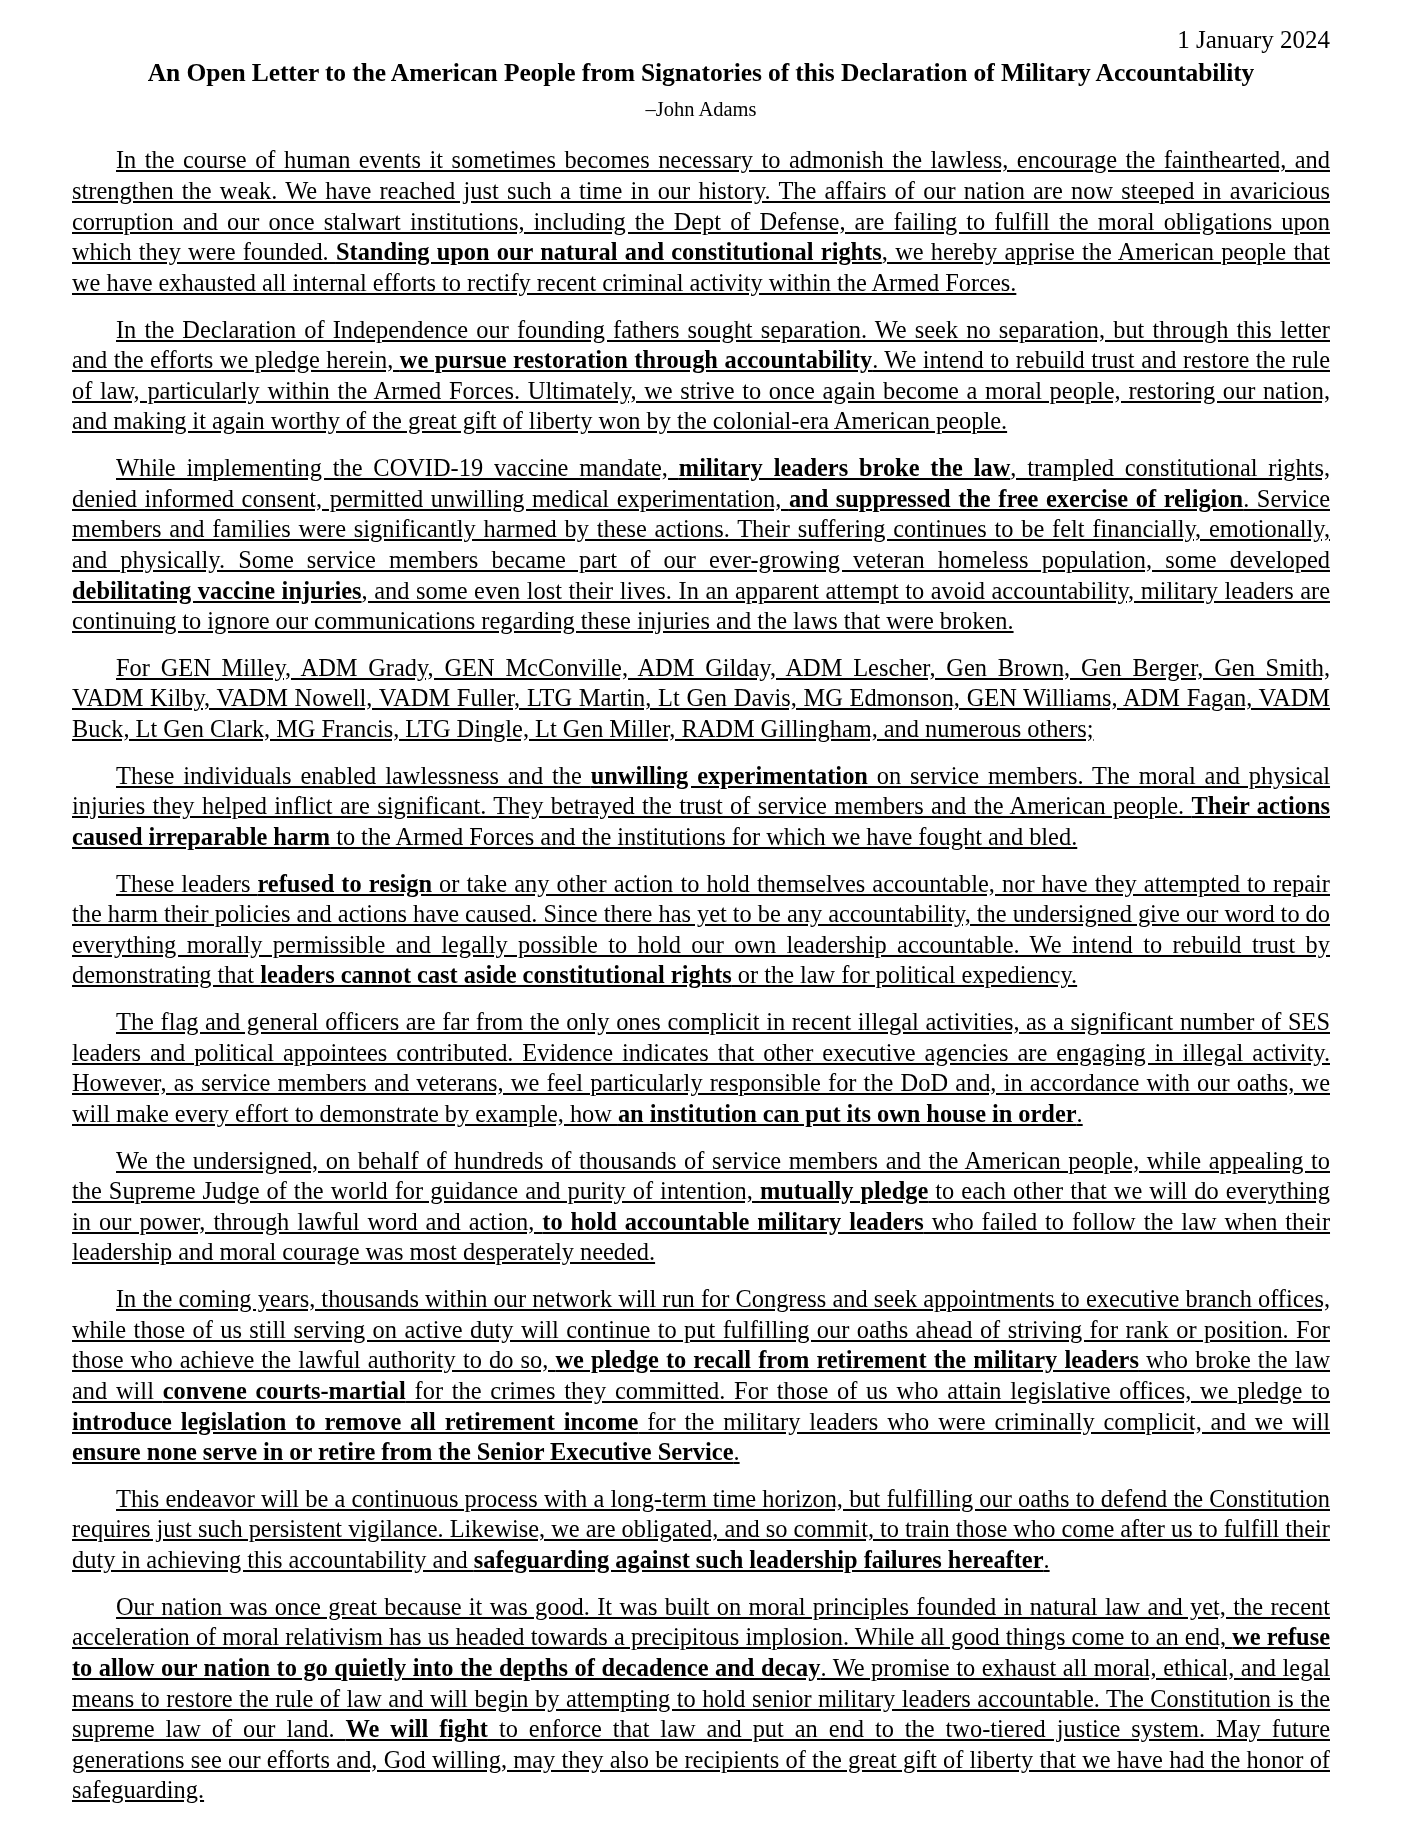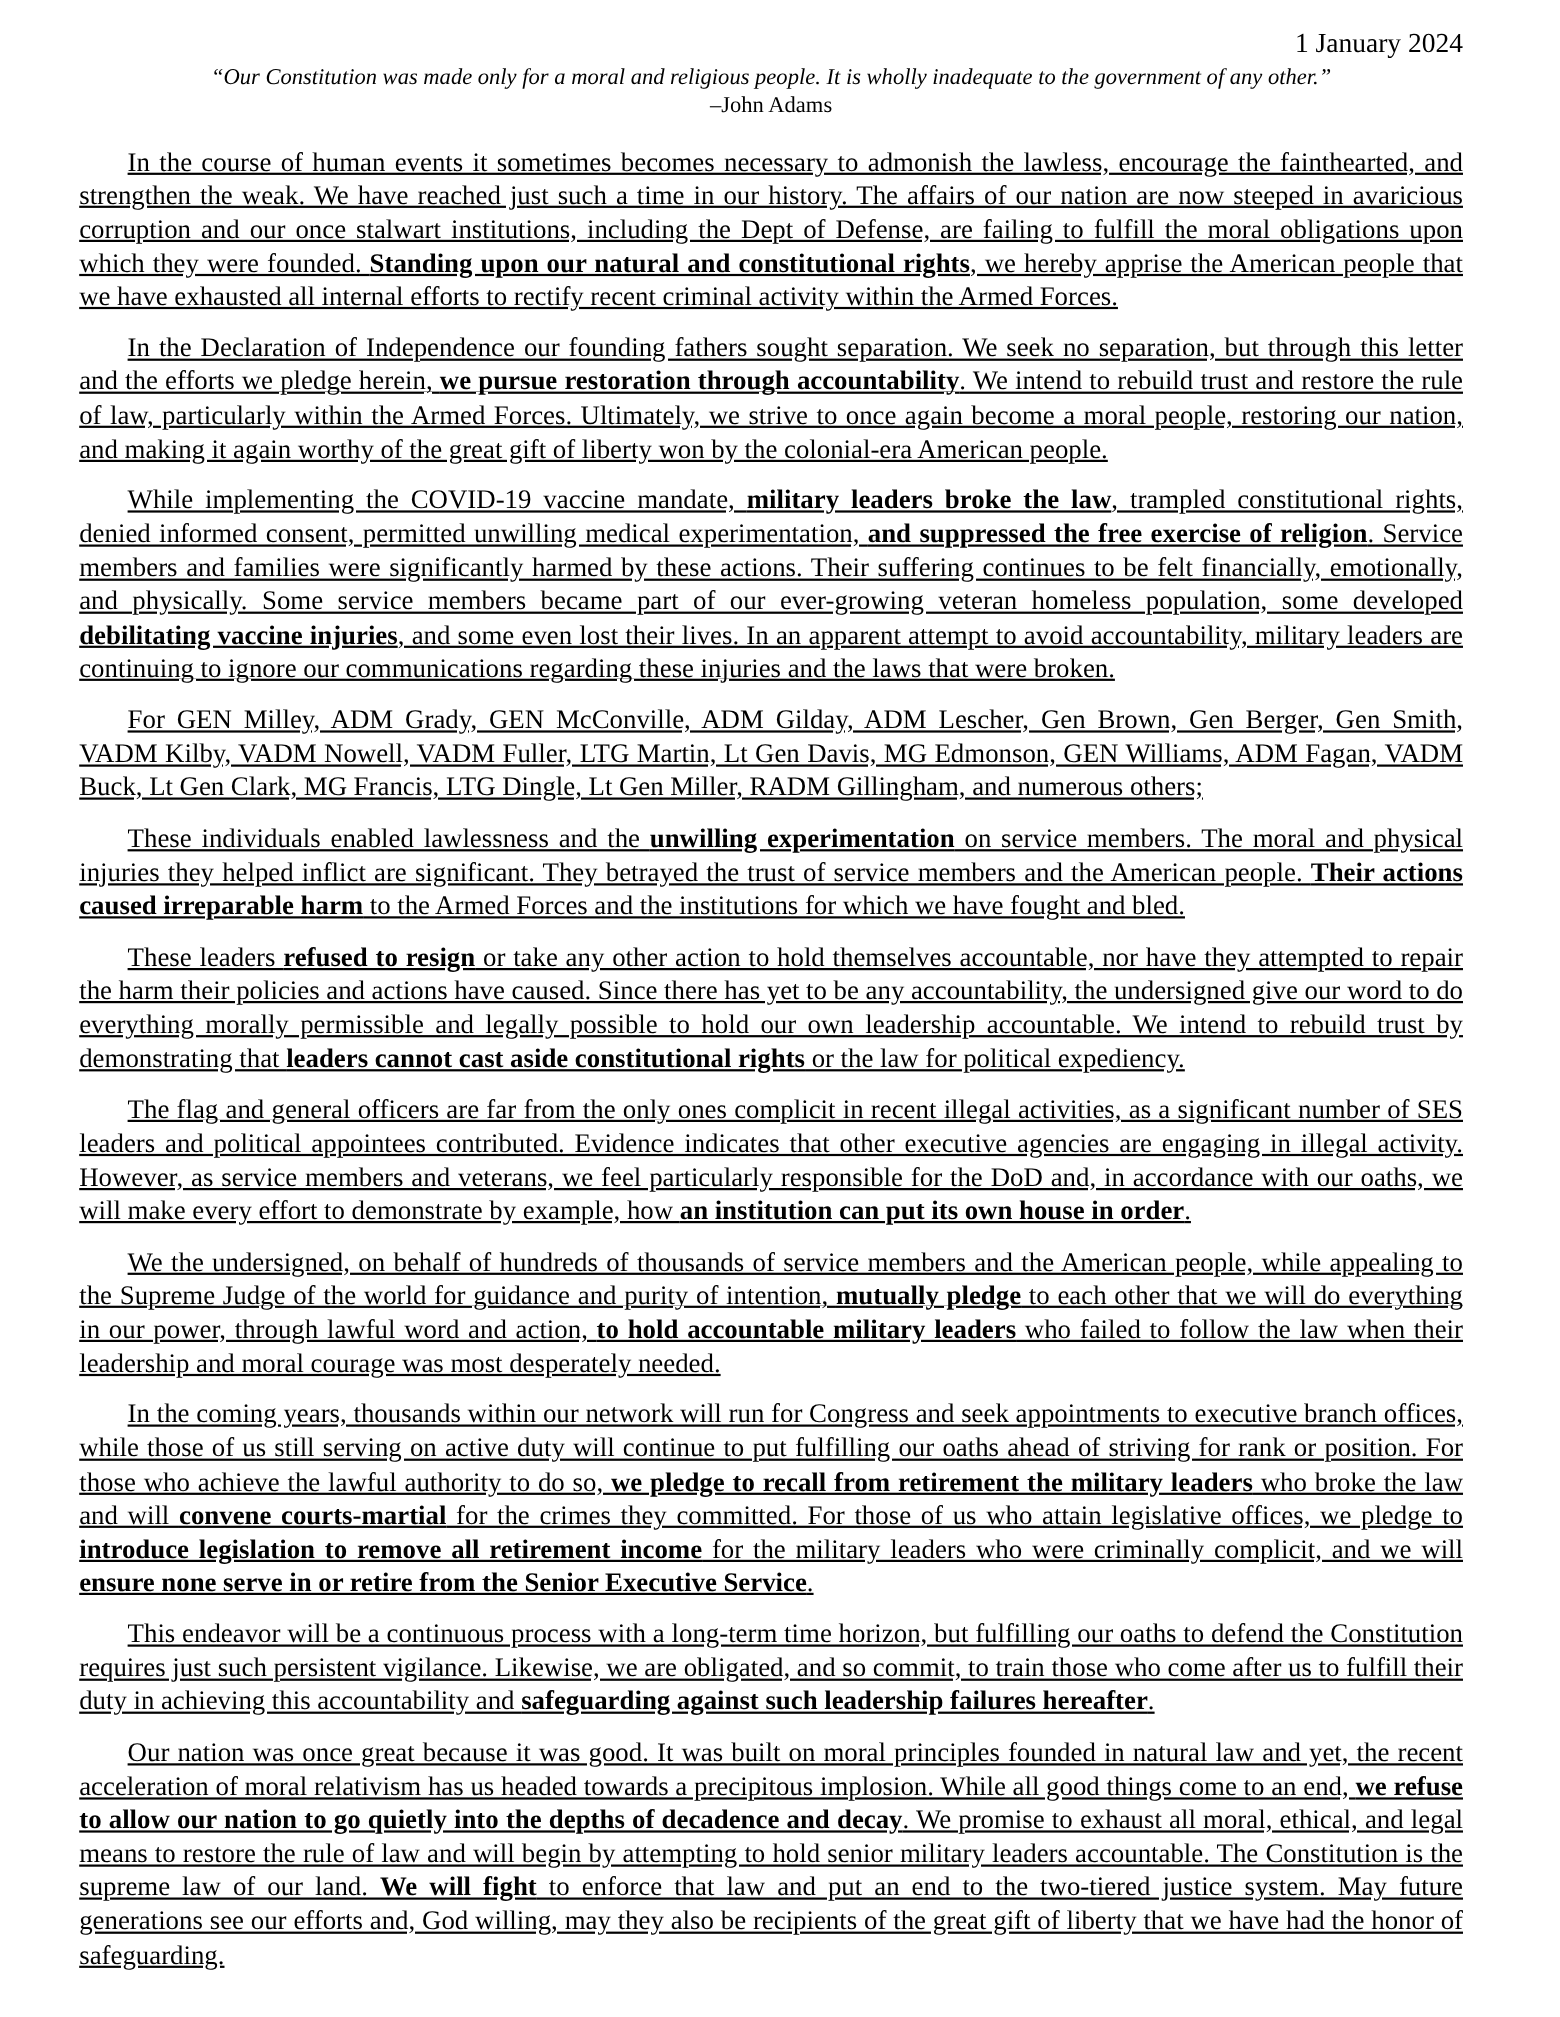--- a/index.html
+++ b/index.html
@@ -66,22 +66,22 @@
     font-weight: bold;
   }
 </style>
 </head>
 <body>
 
 <div class="page">
 
   <div class="date-line">1 January 2024</div>
 
+  <h1 class="doc-title">An Open Letter to the American People from Signatories of this Declaration of Military Accountability</h1>
 
-  <div class="epigraph">“Our Constitution was made only for a moral and religious people.  It is wholly inadequate to the government of any other.”</div>
 
   <div class="epigraph-attrib">–John Adams</div>
 
   <div class="body-copy">
       <p class="para"><span>In the course of human events it sometimes becomes necessary to admonish the lawless, encourage the fainthearted, and strengthen the weak. We have reached just such a time in our history. The affairs of our nation are now steeped in avaricious corruption and our once stalwart institutions, including the Dept of Defense, are failing to fulfill the moral obligations upon which they were founded. </span><b>Standing upon our natural and constitutional rights</b><span>, we hereby apprise the American people that we have exhausted all internal efforts to rectify recent criminal activity within the Armed Forces.</span></p>
       <p class="para"><span>In the Declaration of Independence our founding fathers sought separation. We seek no separation, but through this letter and the efforts we pledge herein, </span><b>we pursue restoration through accountability</b><span>. We intend to rebuild trust and restore the rule of law, particularly within the Armed Forces. Ultimately, we strive to once again become a moral people, restoring our nation, and making it again worthy of the great gift of liberty won by the colonial-era American people.</span></p>
       <p class="para"><span>While implementing the COVID-19 vaccine mandate, </span><b>military leaders broke the law</b><span>, trampled constitutional rights, denied informed consent, permitted unwilling medical experimentation, </span><b>and suppressed the free exercise of religion</b><span>. Service members and families were significantly harmed by these actions. Their suffering continues to be felt financially, emotionally, and physically. Some service members became part of our ever-growing veteran homeless population, some developed </span><b>debilitating vaccine injuries</b><span>, and some even lost their lives. In an apparent attempt to avoid accountability, military leaders are continuing to ignore our communications regarding these injuries and the laws that were broken.</span></p>
       <p class="para"><span>For GEN Milley, ADM Grady, GEN McConville, ADM Gilday, ADM Lescher, Gen Brown, Gen Berger, Gen Smith, VADM Kilby, VADM Nowell, VADM Fuller, LTG Martin, Lt Gen Davis, MG Edmonson, GEN Williams, ADM Fagan, VADM Buck, Lt Gen Clark, MG Francis, LTG Dingle, Lt Gen Miller, RADM Gillingham, and numerous others;</span></p>
       <p class="para"><span>These individuals enabled lawlessness and the </span><b>unwilling experimentation</b><span> on service members. The moral and physical injuries they helped inflict are significant. They betrayed the trust of service members and the American people. </span><b>Their actions caused irreparable harm</b><span> to the Armed Forces and the institutions for which we have fought and bled.</span></p>
       <p class="para"><span>These leaders </span><b>refused to resign</b><span> or take any other action to hold themselves accountable, nor have they attempted to repair the harm their policies and actions have caused. Since there has yet to be any accountability, the undersigned give our word to do everything morally permissible and legally possible to hold our own leadership accountable. We intend to rebuild trust by demonstrating that </span><b>leaders cannot cast aside constitutional rights</b><span> or the law for political expediency.</span></p>

